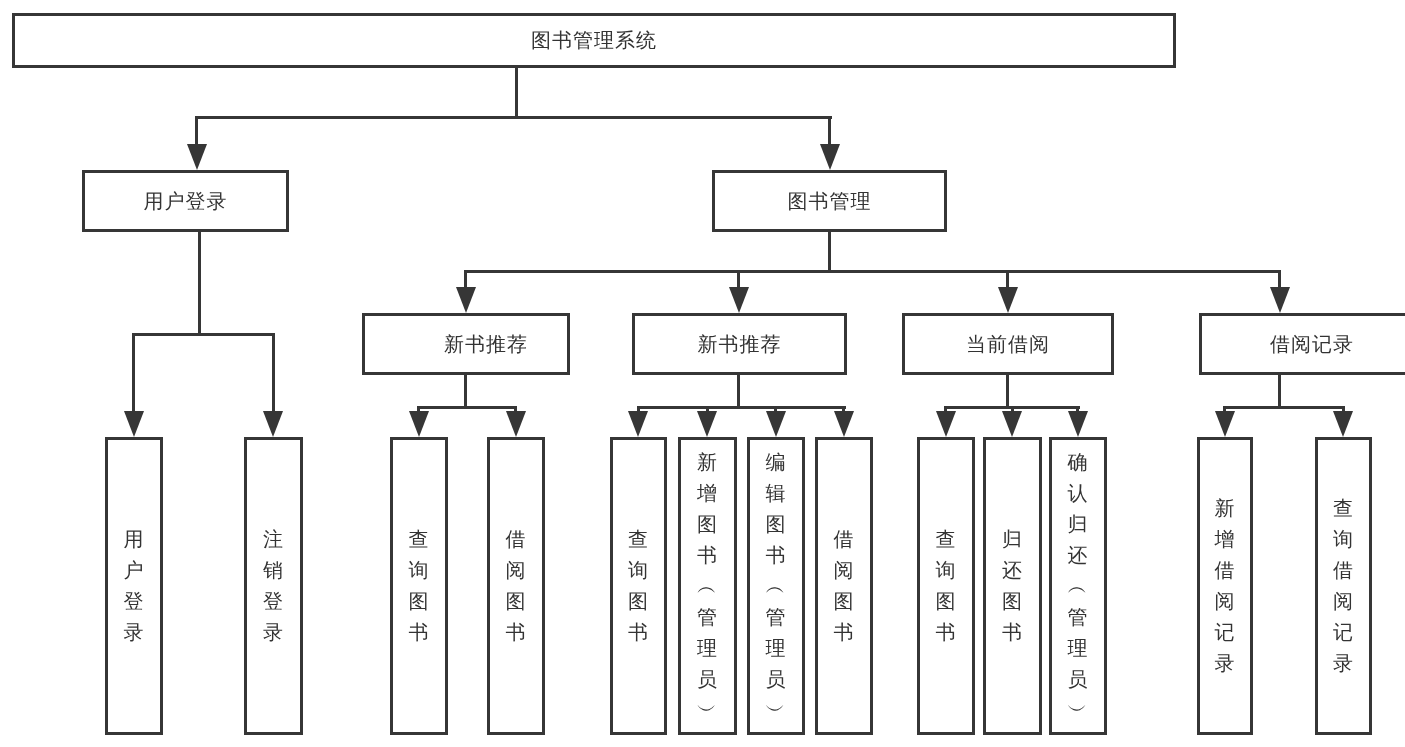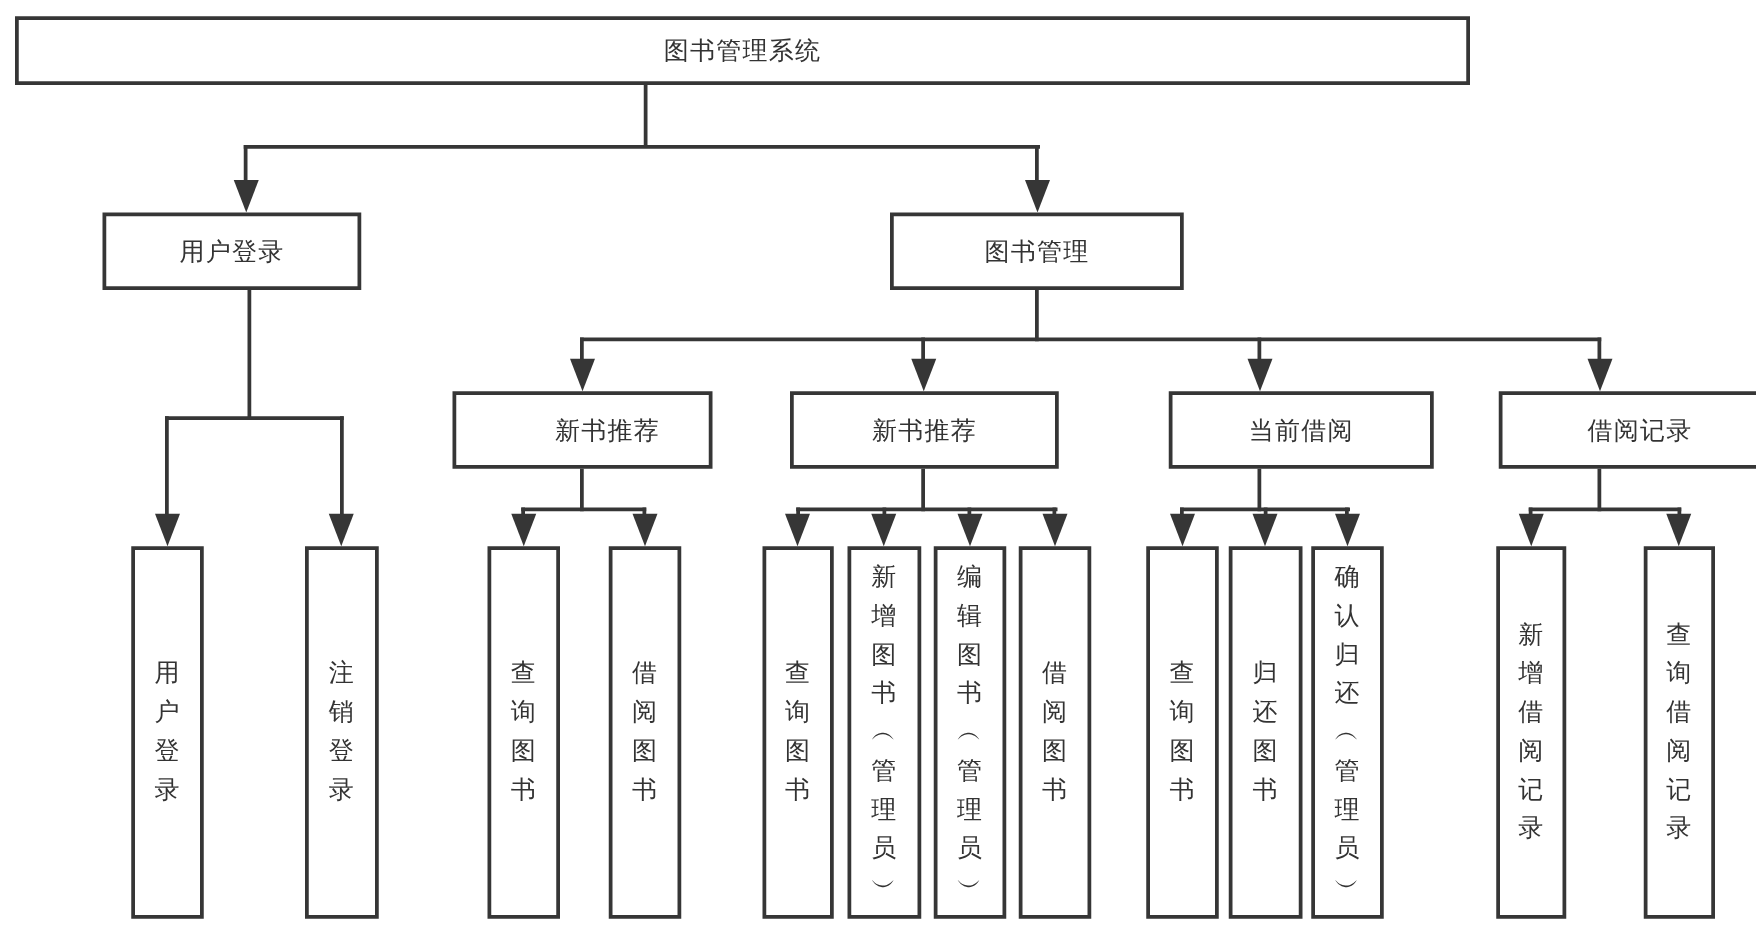--- a/index.html
+++ b/index.html
@@ -94,21 +94,21 @@
   <div class="arrow" style="left:998px;top:287px;"></div>
   <div class="vline" style="left:1278px;top:270px;width:3px;height:22px;"></div>
   <div class="arrow" style="left:1270px;top:287px;"></div>
 
   <div class="node" style="left:362px;top:313px;width:208px;height:62px;padding-left:40px;">
     <span>新书推荐</span>
   </div>
   <div class="node" style="left:632px;top:313px;width:215px;height:62px;">
     <span>新书推荐</span>
   </div>
-  <div class="node" style="left:902px;top:313px;width:212px;height:62px;margin-left:33px;">
+  <div class="node" style="left:902px;top:313px;width:212px;height:62px;">
     <span>当前借阅</span>
   </div>
   <div class="node" style="left:1171px;top:313px;width:226px;height:62px;margin-left:28px;">
     <span>借阅记录</span>
   </div>
 
   <div class="vline" style="left:464px;top:375px;width:3px;height:34px;"></div>
   <div class="hline" style="left:417px;top:406px;width:100px;height:3px;"></div>
   <div class="vline" style="left:417px;top:406px;width:3px;height:9px;"></div>
   <div class="arrow" style="left:409px;top:411px;"></div>

